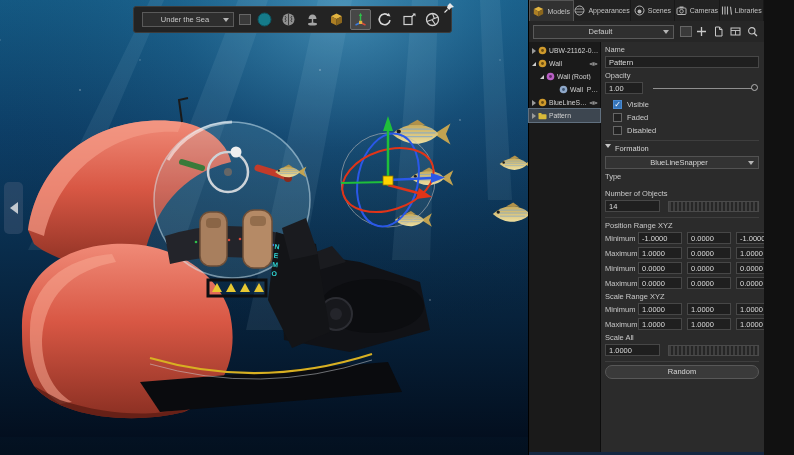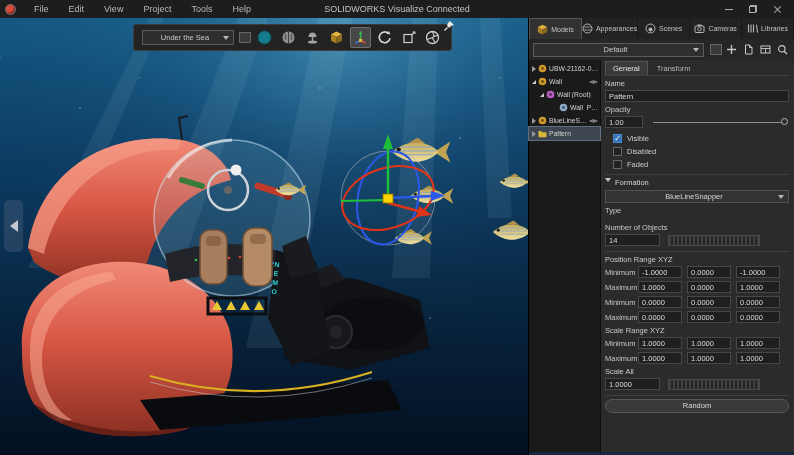--- a/index.html
+++ b/index.html
@@ -44,21 +44,21 @@
 
   
   .flyout { position:absolute; left:4px; top:182px; width:19px; height:52px; border-radius:5px;
     background:rgba(68,92,120,0.45); display:flex; align-items:center; justify-content:center; }
   .flyout-arrow { width:0; height:0; border-top:6px solid transparent; border-bottom:6px solid transparent; border-right:8px solid #c2c8cf; }
 
   .nemo-label { position:absolute; left:272px; top:243px; writing-mode:vertical-lr; text-orientation:upright;
     color:#2fd6d6; font-size:7px; font-weight:bold; letter-spacing:2px; transform:rotate(6deg); pointer-events:none; }
 
   
-  .right-panel { width:266px; background:#262626; display:flex; flex-direction:column; border-left:1px solid #000; position:relative; }
+  .right-panel { width:236px; background:#262626; display:flex; flex-direction:column; border-left:1px solid #000; position:relative; }
   .tabbar { height:21px; background:#222222; display:flex; flex:0 0 21px; }
   .tab { flex:1; display:flex; align-items:center; justify-content:center; gap:3px; font-size:7px; color:#c3c3c3; border-right:1px solid #181818; }
   .tab.active { background:#313131; border:1px solid #555; border-bottom:none; }
   .combo-row { height:21px; background:#262626; display:flex; align-items:center; padding:0 4px; gap:4px; flex:0 0 21px; }
   .cfg-select { flex:1; height:14px; background:#2f2f2f; border:1px solid #5a5a5a; display:flex; align-items:center; font-size:7.5px; padding:0 4px; }
   .cfg-select .lbl { flex:1; text-align:center; }
   .action-icons { display:flex; gap:6px; align-items:center; padding-right:2px; }
 
   .panel-body { flex:1; display:flex; min-height:0; }
   .tree { width:72px; background:#1a1a1a; border-right:1px solid #0d0d0d; padding-top:2px; font-size:6.8px; }
@@ -101,41 +101,20 @@
   .triplet .pinput { width:44px; flex:0 0 44px; margin-right:5px; }
   .btn { height:14px; background:#3a3a3a; border:1px solid #585858; color:#d8d8d8; width:100%;
     font-size:7.5px; text-align:center; line-height:12px; margin-bottom:4px; border-radius:7px; }
   .bottom-strip { position:absolute; left:0; right:0; bottom:0; height:3px; background:#152741; }
 </style>
 </head>
 <body>
 
 <div class="app">
 
-  <div class="titlebar">
-    <div class="logo"></div>
-    <div class="menu-item">File</div>
-    <div class="menu-item">Edit</div>
-    <div class="menu-item">View</div>
-    <div class="menu-item">Project</div>
-    <div class="menu-item">Tools</div>
-    <div class="menu-item">Help</div>
-    <div class="win-title">SOLIDWORKS Visualize Connected</div>
-    <div class="win-controls">
-      <div class="win-btn">
-          <div class="min-icon"></div>
-        </div>
-      <div class="win-btn">
-          <div class="restore-icon"></div>
-        </div>
-      <div class="win-btn">
-          <div class="x-icon"></div>
-        </div>
-    </div>
-  </div>
 
   <div class="main">
 
     <div class="viewport">
       <svg class="scene" width="528" height="437" viewBox="0 0 528 437">
         <defs>
           <linearGradient id="ocean" x1="0" y1="0" x2="0" y2="1">
             <stop offset="0" stop-color="#145a85"></stop>
               <stop offset="0.3" stop-color="#0d3f68"></stop>
             <stop offset="0.65" stop-color="#082743"></stop>
@@ -487,48 +466,44 @@
                 <svg width="9" height="9">
                   <rect x="0.5" y="2" width="3" height="2" fill="#d8b93a"></rect>
                   <rect x="0.5" y="3.2" width="8" height="5" rx="0.8" fill="#d8b93a"></rect>
                 </svg>
               </span>
             <span class="tree-label">Pattern</span>
           </div>
         </div>
 
         <div class="props">
-          <div class="prop-tabs">
-            <div class="ptab active">General</div>
-            <div class="ptab">Transform</div>
-          </div>
 
           <div class="plabel">Name</div>
           <input class="pinput" readonly="" value="Pattern" style="">
 
           <div class="plabel">Opacity</div>
           <div class="row">
             <input class="pinput opacity-input" readonly="" value="1.00" style="">
             <div class="slider-track">
                 <div class="slider-handle"></div>
               </div>
           </div>
 
           <div style="height:4px"></div>
           <div class="cb-row">
             <span class="cb checked">✓</span>
             <span>Visible</span>
           </div>
           <div class="cb-row">
             <span class="cb"></span>
-            <span>Disabled</span>
+            <span>Faded</span>
           </div>
           <div class="cb-row">
             <span class="cb"></span>
-            <span>Faded</span>
+            <span>Disabled</span>
           </div>
 
           <div class="sep"></div>
           <div class="sec-header">
             <span class="sec-caret"></span>
             <span>Formation</span>
           </div>
           <div class="combo">
             <span class="lbl">BlueLineSnapper</span>
             <span class="caret"></span>

